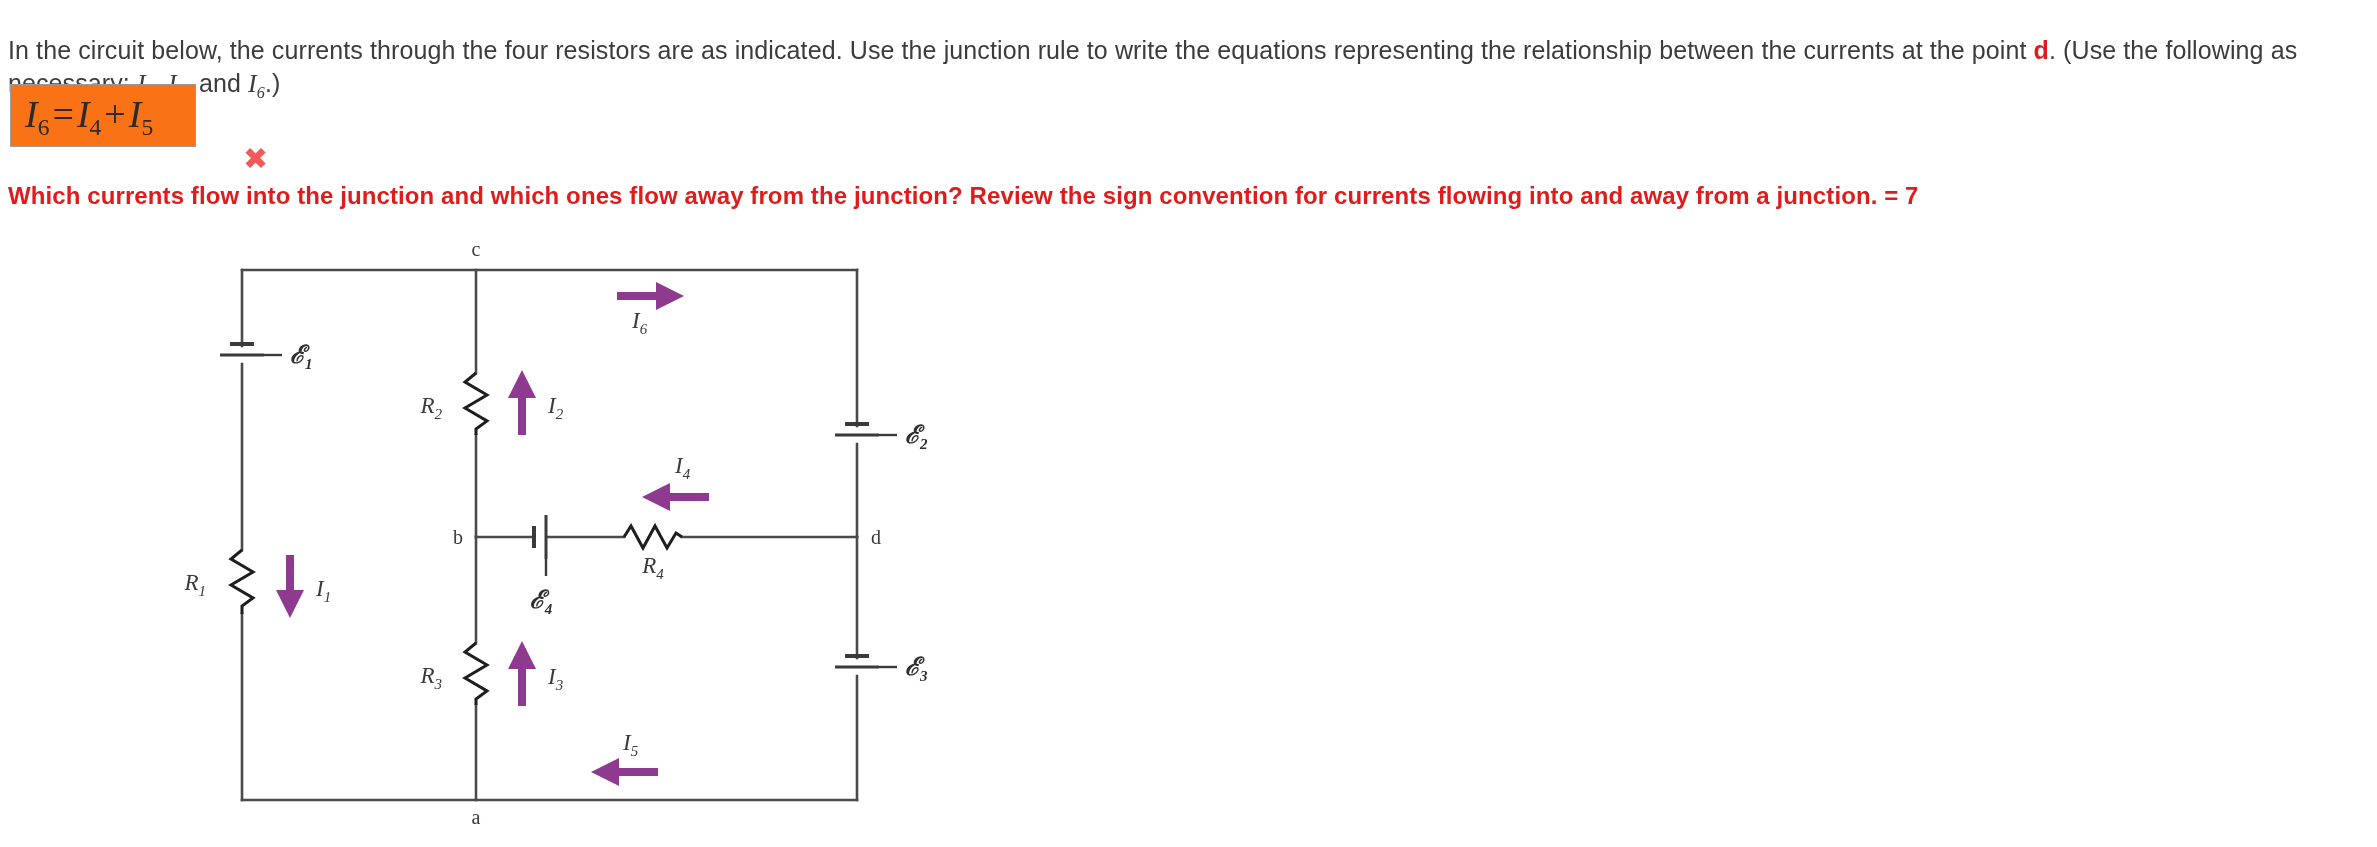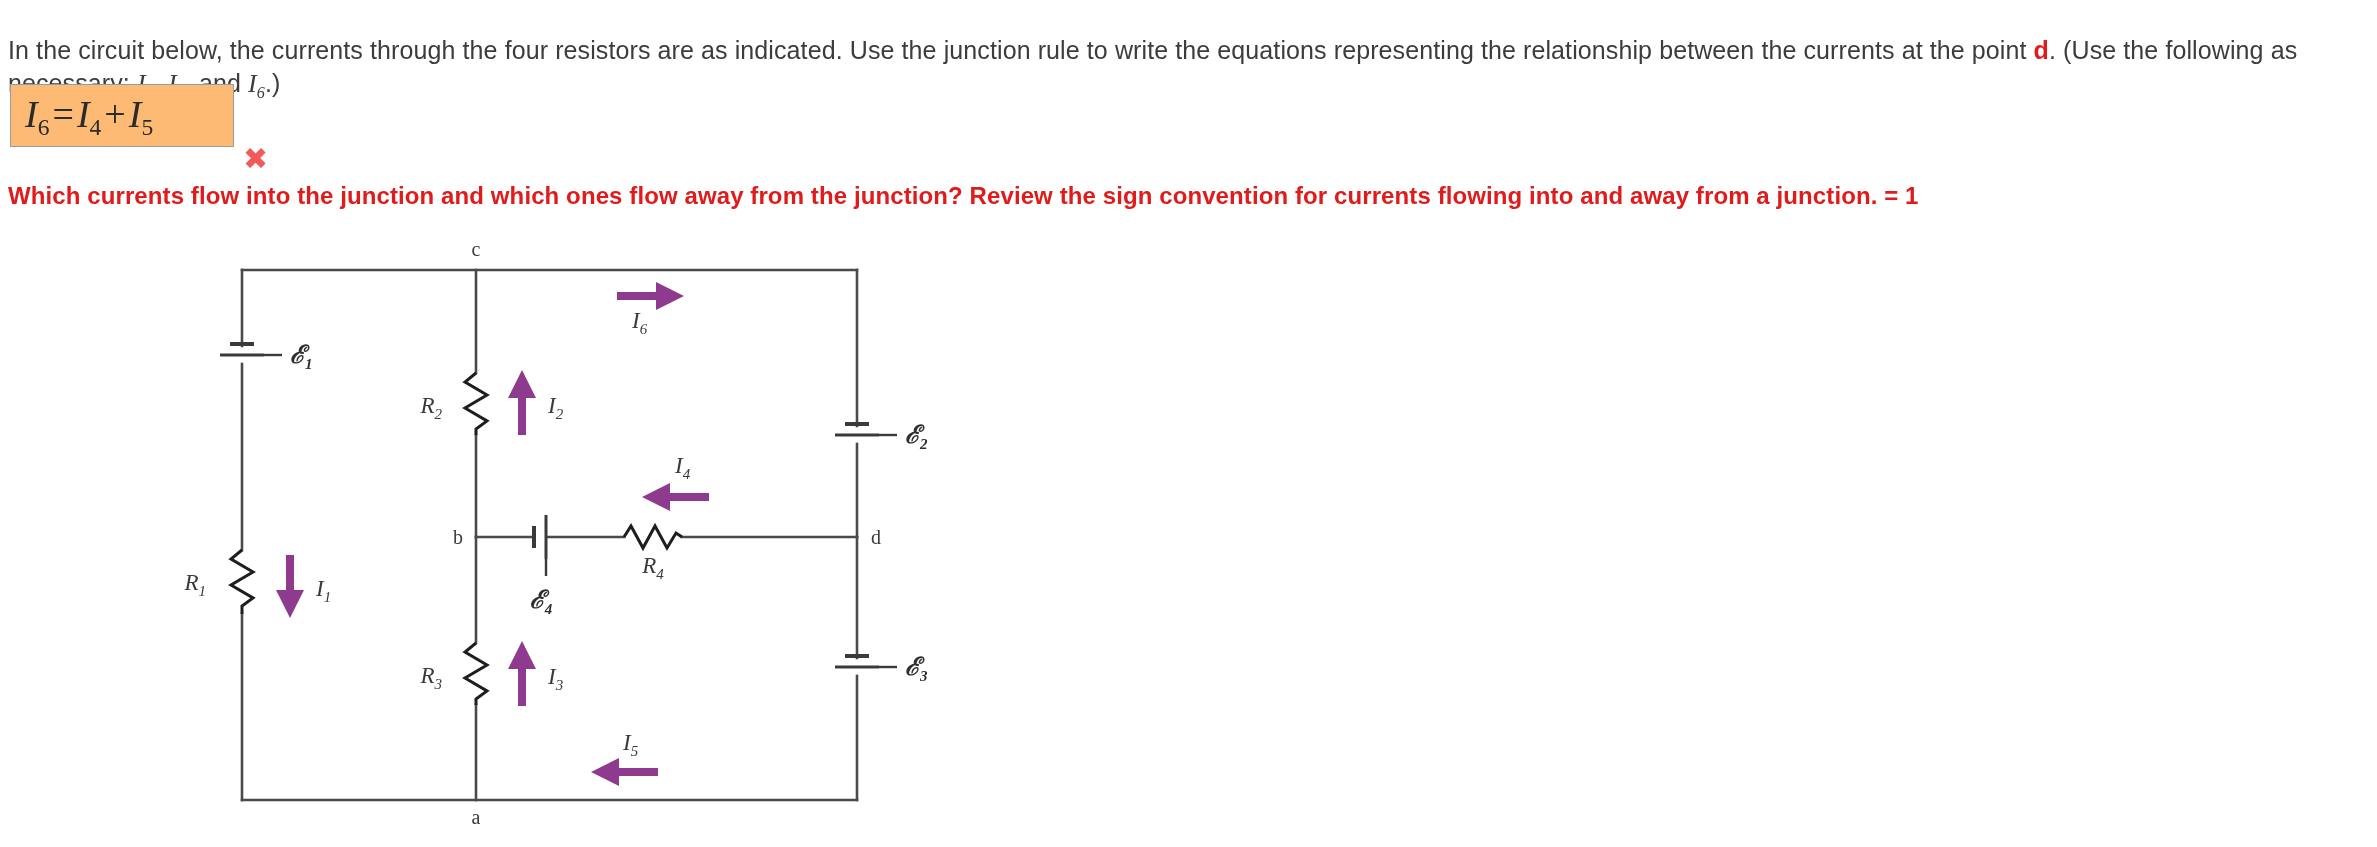--- a/index.html
+++ b/index.html
@@ -46,24 +46,24 @@
   .red-inline {
     color: #e01b1b;
     font-weight: 600;
   }
 
   
   .answer-box {
     position: absolute;
     left: 10px;
     top: 84px;
-    width: 224px;
+    width: 186px;
     height: 63px;
     border: 1.6px solid #9a9a9a;
-    background: #fdba74;
+    background: #f97316;
     box-sizing: border-box;
   }
   .answer-eq {
     position: absolute;
     left: 14px;
     top: 7px;
     font-family: "Liberation Serif", serif;
     font-size: 38px;
     color: #2b2b2b;
     white-space: nowrap;
@@ -143,21 +143,21 @@
   </div>
 
   <div class="answer-box">
     <div class="answer-eq">
       <i>I</i><sub>6</sub><span class="op">=</span><i>I</i><sub>4</sub><span class="op">+</span><i>I</i><sub>5</sub>
     </div>
   </div>
 
   <div class="wrong-mark">✖</div>
 
-  <div class="feedback">Which currents flow into the junction and which ones flow away from the junction? Review the sign convention for currents flowing into and away from a junction. = 1</div>
+  <div class="feedback">Which currents flow into the junction and which ones flow away from the junction? Review the sign convention for currents flowing into and away from a junction. = 7</div>
 
   <div class="figure">
     <svg width="820" height="600" viewBox="0 0 820 600" xmlns="http://www.w3.org/2000/svg">
 
       <g stroke="#4a4a4a" stroke-width="2.6" fill="none" stroke-linecap="square">
 
         <path d="M92,42 L707,42"></path>
 
         <path d="M92,42 L92,118"></path>
 

